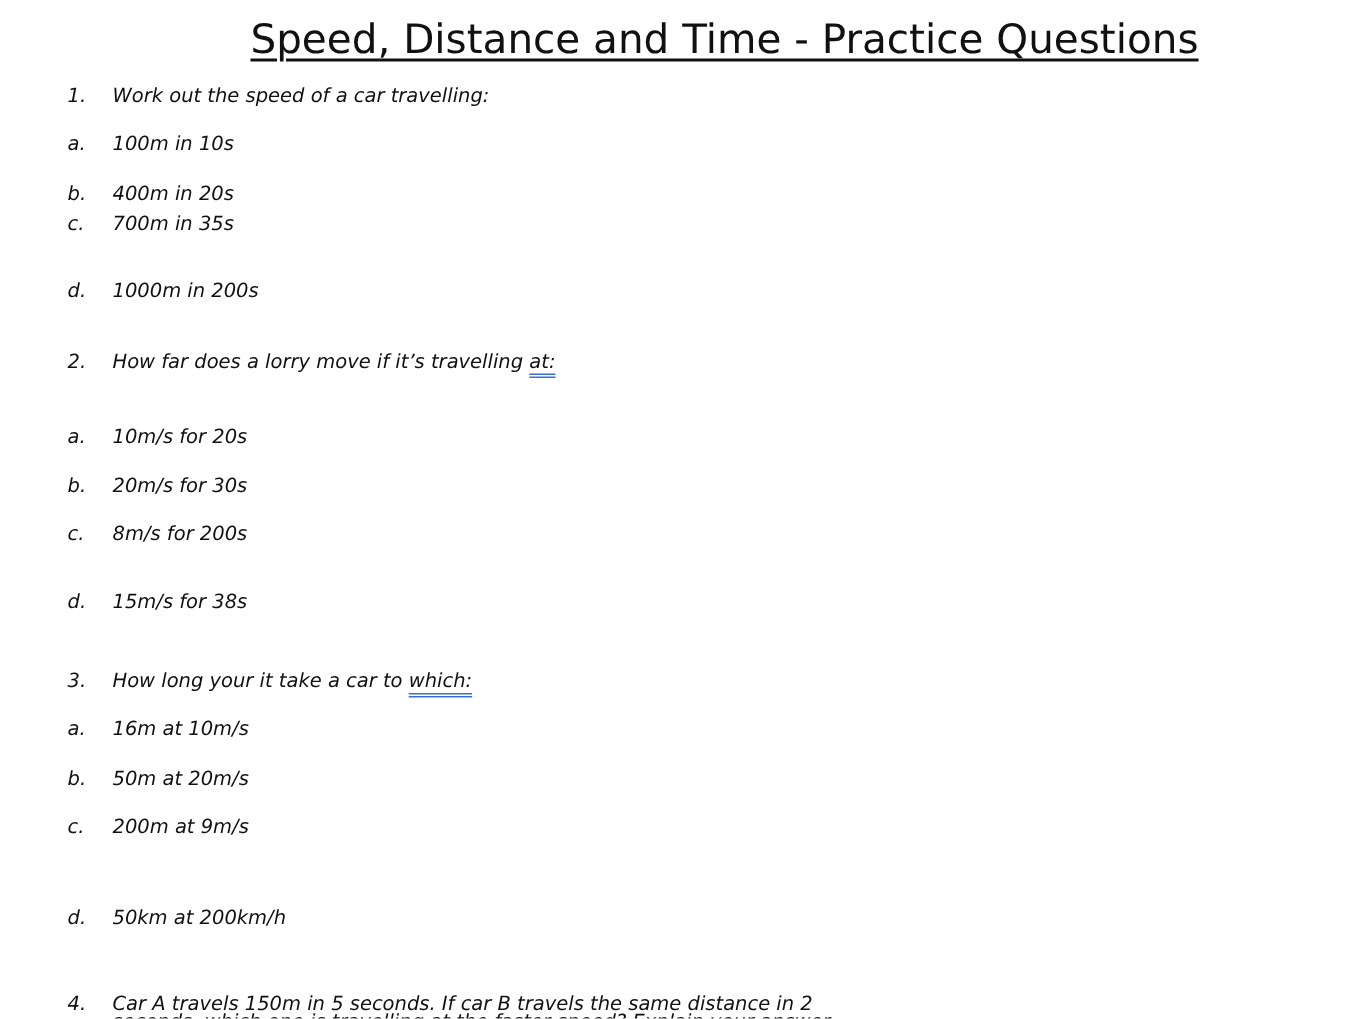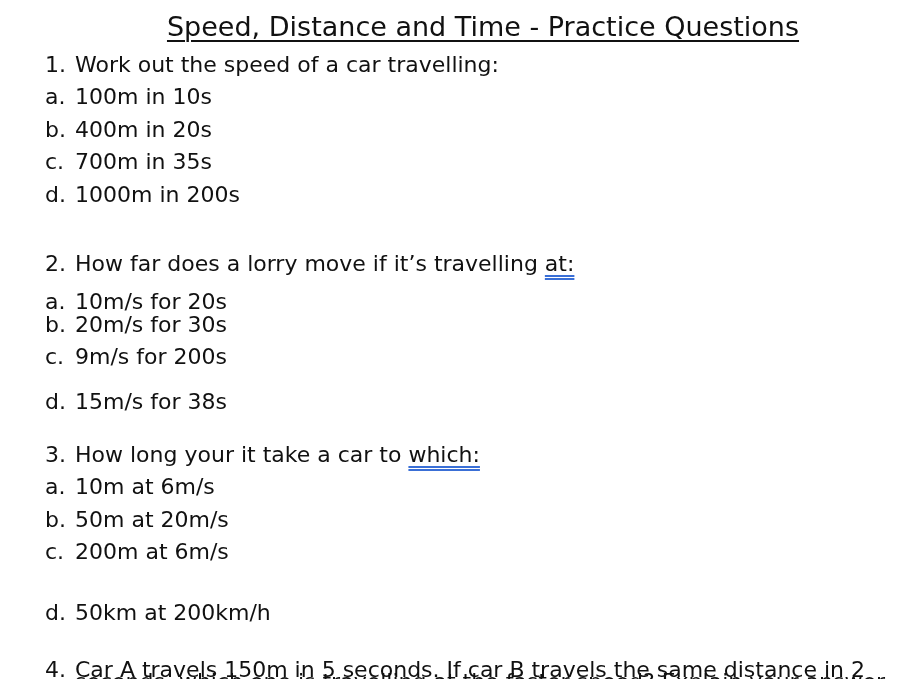--- a/index.html
+++ b/index.html
@@ -6,54 +6,54 @@
   body {
     width: 906px; height: 679px; overflow: hidden; position: relative;
     font-family: "DejaVu Sans", sans-serif; color: #111;
   }
   .title {
     position: absolute; top: 8px; left: 0; width: 906px; text-align: center;
     font-size: 27px; line-height: 38px; padding-left: 30px;
   }
   .title span { text-decoration: underline; text-decoration-thickness: 2px; text-underline-offset: 4px; }
   .line {
-    position: absolute; left: 45px; font-size: 22px; line-height: 28px; white-space: nowrap;
+    position: absolute; left: 45px; font-size: 13px; line-height: 28px; white-space: nowrap; font-style: italic;
   }
   .num { display: inline-block; width: 30px; }
   .gu { text-decoration: underline double #3a6fd6; text-underline-offset: 4px; }
 </style>
 </head>
 <body>
 
 <div class="title">
   <span>Speed, Distance and Time - Practice Questions</span>
 </div>
 
 <div class="line" style="top:51px">
   <span class="num">1.</span><span>Work out the speed of a car travelling:</span>
 </div>
 <div class="line" style="top:83px"><span class="num">a.</span><span>100m in 10s</span></div>
 <div class="line" style="top:116px"><span class="num">b.</span><span>400m in 20s</span></div>
-<div class="line" style="top:148px"><span class="num">c.</span><span>700m in 35s</span></div>
+<div class="line" style="top:136px"><span class="num">c.</span><span>700m in 35s</span></div>
 <div class="line" style="top:181px"><span class="num">d.</span><span>1000m in 200s</span></div>
 
-<div class="line" style="top:250px">
+<div class="line" style="top:228px">
   <span class="num">2.</span><span>How far does a lorry move if it’s travelling </span><span class="gu">at:</span>
 </div>
-<div class="line" style="top:288px"><span class="num">a.</span><span>10m/s for 20s</span></div>
+<div class="line" style="top:278px"><span class="num">a.</span><span>10m/s for 20s</span></div>
 <div class="line" style="top:311px"><span class="num">b.</span><span>20m/s for 30s</span></div>
-<div class="line" style="top:343px"><span class="num">c.</span><span>9m/s for 200s</span></div>
+<div class="line" style="top:343px"><span class="num">c.</span><span>8m/s for 200s</span></div>
 <div class="line" style="top:388px"><span class="num">d.</span><span>15m/s for 38s</span></div>
 
 <div class="line" style="top:441px">
   <span class="num">3.</span><span>How long your it take a car to </span><span class="gu">which:</span>
 </div>
-<div class="line" style="top:473px"><span class="num">a.</span><span>10m at 6m/s</span></div>
+<div class="line" style="top:473px"><span class="num">a.</span><span>16m at 10m/s</span></div>
 <div class="line" style="top:506px"><span class="num">b.</span><span>50m at 20m/s</span></div>
-<div class="line" style="top:538px"><span class="num">c.</span><span>200m at 6m/s</span></div>
+<div class="line" style="top:538px"><span class="num">c.</span><span>200m at 9m/s</span></div>
 <div class="line" style="top:599px"><span class="num">d.</span><span>50km at 200km/h</span></div>
 
 <div class="line" style="top:656px">
   <span class="num">4.</span><span>Car A travels 150m in 5 seconds. If car B travels the same distance in 2</span>
 </div>
 <div class="line" style="top:668px; left:75px">
   <span>seconds, which one is travelling at the faster speed? Explain your answer.</span>
 </div>
 
 </body></html>

